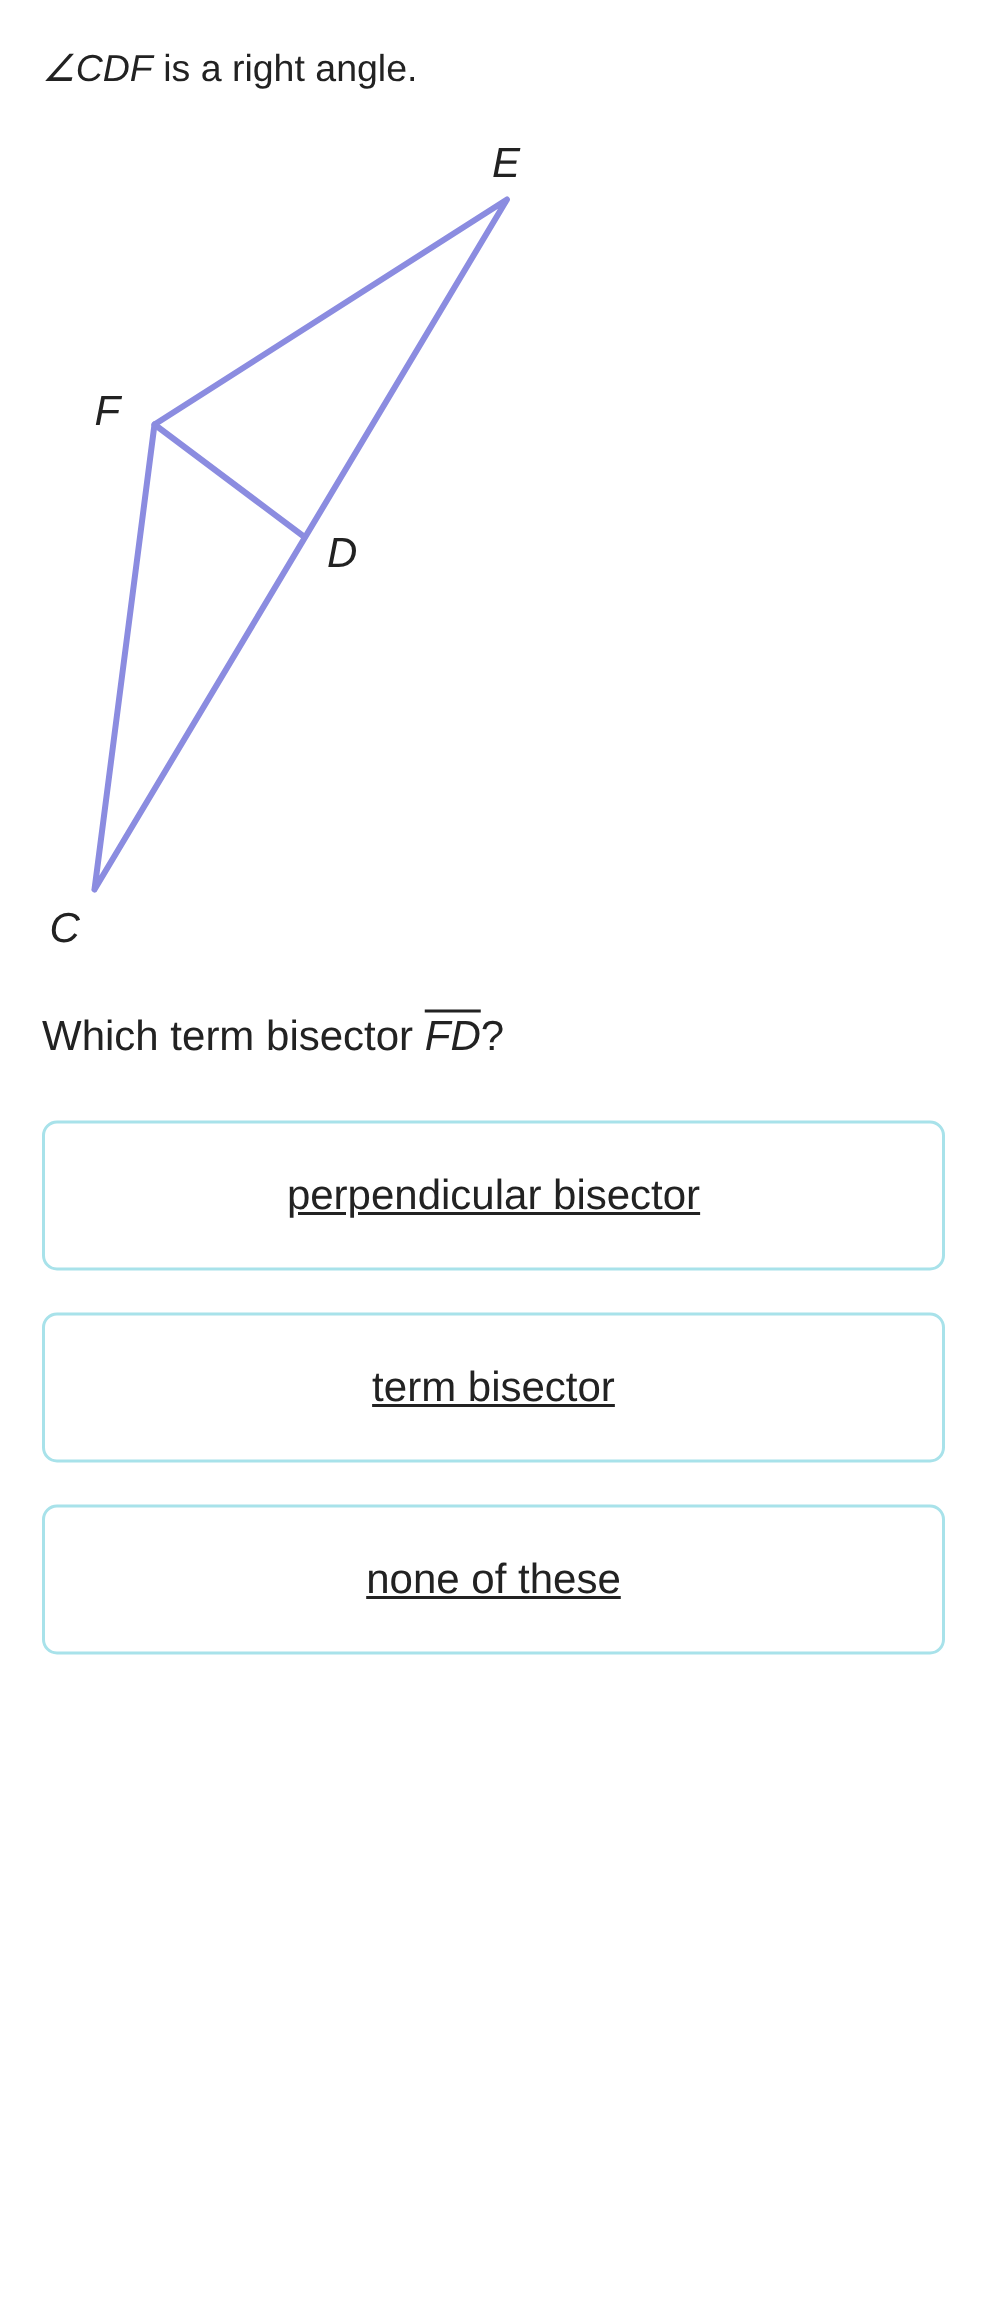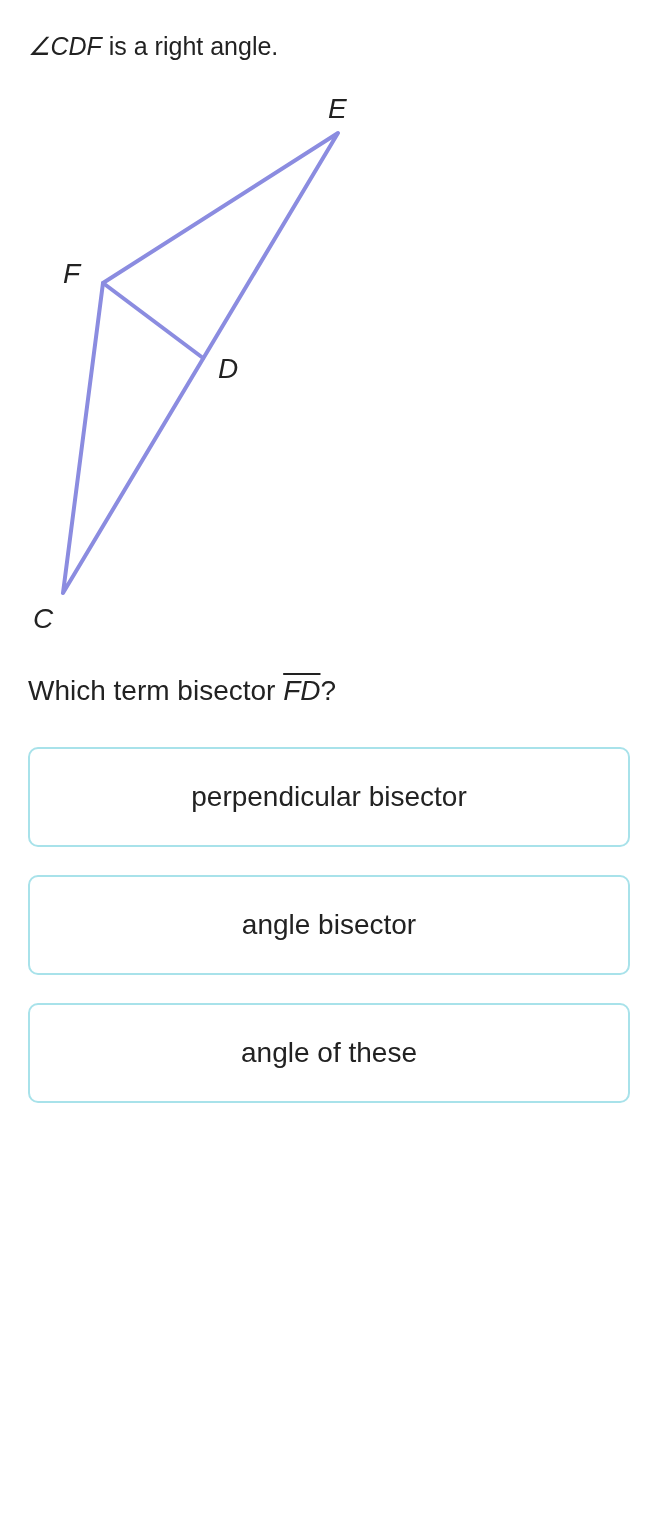--- a/index.html
+++ b/index.html
@@ -52,20 +52,21 @@
   }
   .option {
     border: 2px solid #a8e2ea;
     border-radius: 10px;
     padding: 32px 10px;
     text-align: center;
     font-size: 28px;
     background: #ffffff;
     cursor: pointer;
     color: #222;
+    text-decoration: underline;
   }
 </style>
 </head>
 <body>
 
 <div class="statement">
   <span class="italic"><span>∠</span><span>CDF</span></span><span> is a right angle.</span>
 </div>
 
 <div class="diagram-wrap">
@@ -79,15 +80,15 @@
   <div class="label" style="left:190px; top:260px;">D</div>
   <div class="label" style="left:5px; top:510px;">C</div>
 </div>
 
 <div class="question">
   <span>Which term bisector </span><span class="overline">FD</span><span>?</span>
 </div>
 
 <div class="options">
   <div class="option">perpendicular bisector</div>
-  <div class="option">angle bisector</div>
-  <div class="option">angle of these</div>
+  <div class="option">term bisector</div>
+  <div class="option">none of these</div>
 </div>
 
 </body></html>

